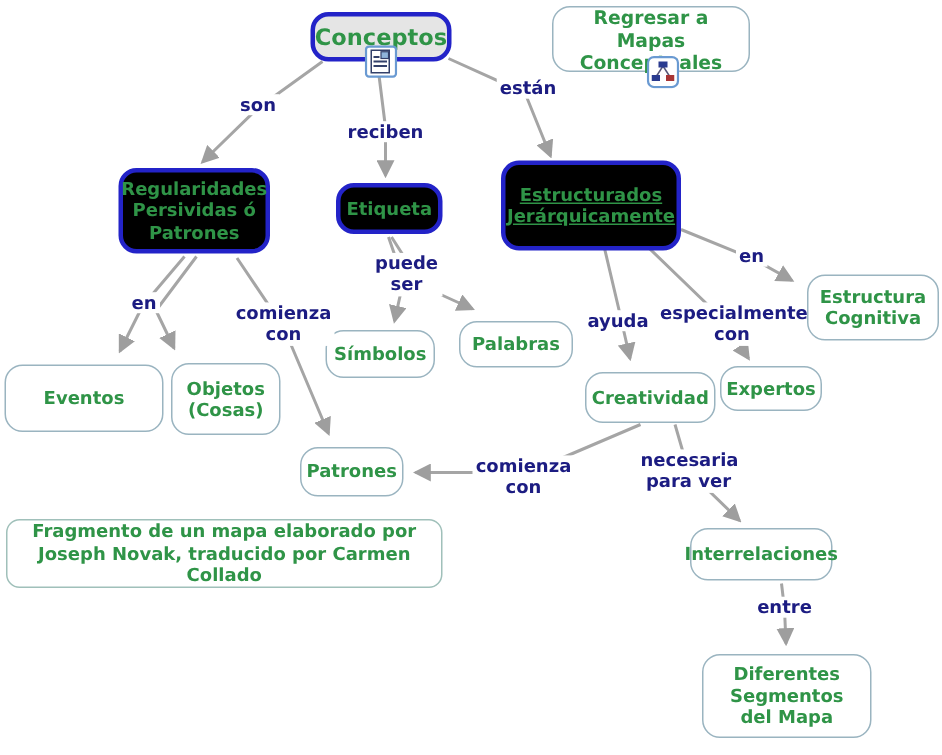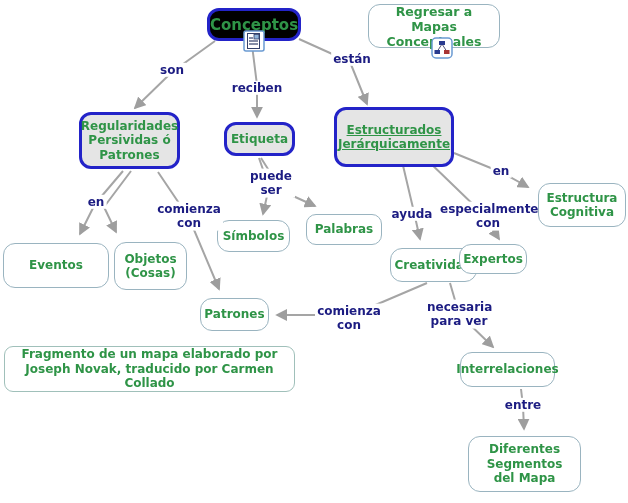--- a/index.html
+++ b/index.html
@@ -7,40 +7,40 @@
     width:628px;height:503px;position:relative;overflow:hidden;
     background:#ffffff;font-family:"DejaVu Sans","Liberation Sans",sans-serif;
   }
   #edges{position:absolute;left:0;top:0;z-index:0;}
   .node{
     position:absolute;z-index:1;display:flex;align-items:center;justify-content:center;
     text-align:center;border-radius:12px;background:#ffffff;color:#2f9447;
     font-weight:bold;font-size:12px;line-height:1.2;white-space:pre-line;
     border:1.5px solid #9ab4c0;box-sizing:border-box;
   }
-  .node.blue{border:3px solid #2323c8;background:#e5e5e5;}
+  .node.blue{border:3px solid #2323c8;background:#000000;}
   .llabel{
     position:absolute;z-index:2;transform:translate(-50%,-50%);
     background:#ffffff;color:#1c1c82;font-weight:bold;font-size:12px;
     text-align:center;line-height:1.2;white-space:pre-line;padding:0 2px;
   }
   .res-icon{position:absolute;z-index:3;width:22px;height:22px;}
 
-  #n-conceptos{left:207px;top:8px;width:94px;height:33px;background:#000000;font-size:15px;}
+  #n-conceptos{left:207px;top:8px;width:94px;height:33px;background:#e5e5e5;font-size:15px;}
   #n-regresar{left:368px;top:4px;width:132px;height:44px;font-size:12.5px;}
   #n-regularidades{left:79px;top:112px;width:101px;height:57px;}
   #n-etiqueta{left:224px;top:122px;width:71px;height:34px;}
   #n-estructurados{left:334px;top:107px;width:120px;height:60px;text-decoration:underline;}
   #n-cognitiva{left:538px;top:183px;width:88px;height:44px;}
   #n-eventos{left:3px;top:243px;width:106px;height:45px;}
   #n-objetos{left:114px;top:242px;width:73px;height:48px;}
   #n-simbolos{left:217px;top:220px;width:73px;height:32px;}
-  #n-palabras{left:306px;top:214px;width:76px;height:31px;border-radius:10px;}
+  #n-palabras{left:306px;top:214px;width:76px;height:31px;}
   #n-creatividad{left:390px;top:248px;width:87px;height:34px;}
-  #n-expertos{left:459px;top:244px;width:68px;height:30px;}
+  #n-expertos{left:480px;top:244px;width:68px;height:30px;}
   #n-infantes{left:200px;top:298px;width:69px;height:33px;}
   #n-interrelaciones{left:460px;top:352px;width:95px;height:35px;}
   #n-diferentes{left:468px;top:436px;width:113px;height:56px;}
   #n-caption{left:4px;top:346px;width:291px;height:46px;border-radius:9px;border-color:#a0c0ba;}
 
   #l-son{left:172px;top:70px;}
   #l-reciben{left:257px;top:88px;}
   #l-estan{left:352px;top:59px;}
   #l-en-left{left:96px;top:202px;}
   #l-comienza-left{left:189px;top:216px;width:64px;}

